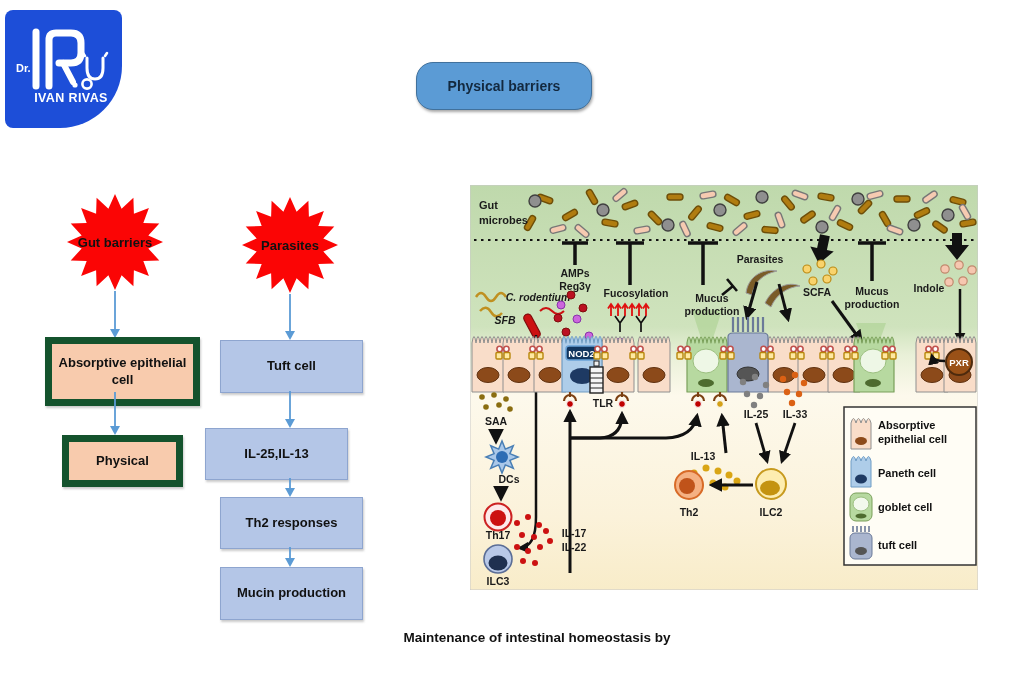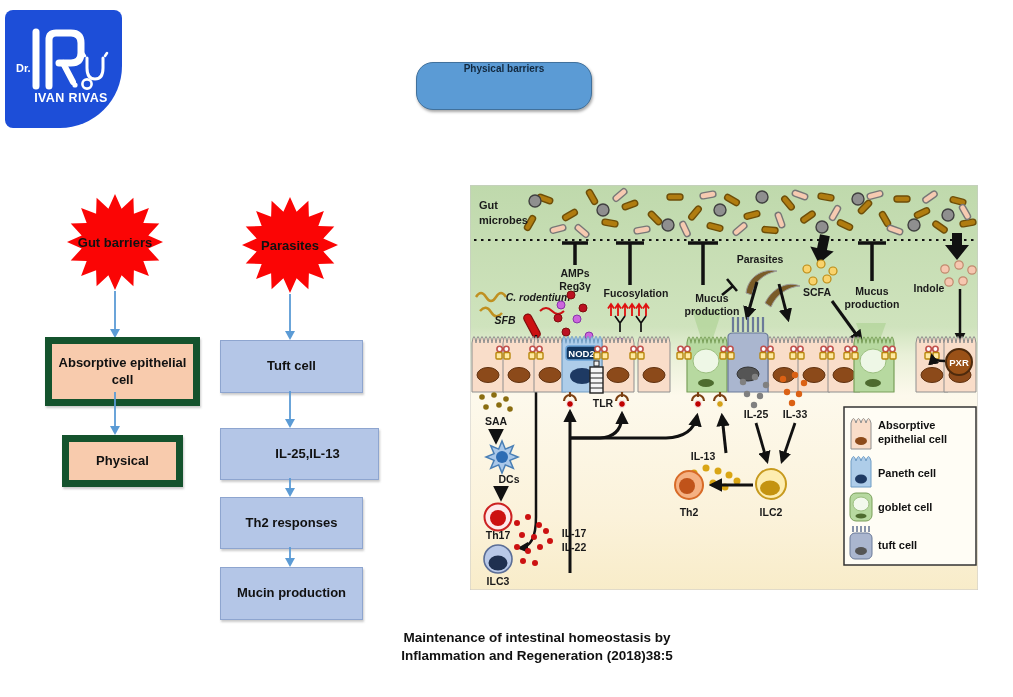--- a/index.html
+++ b/index.html
@@ -5,22 +5,22 @@
   html,body{margin:0;padding:0;}
   body{width:1013px;height:697px;position:relative;background:#ffffff;
        font-family:"Liberation Sans",sans-serif;overflow:hidden;}
 
   
   .logo{position:absolute;left:5px;top:10px;width:117px;height:118px;
         background:#1d4ed8;border-radius:8px 8px 62px 8px;}
   
   .pill{position:absolute;left:416px;top:62px;width:174px;height:46px;
         background:#5b9bd5;border:1px solid #41719c;border-radius:17px;
-        display:flex;justify-content:center;
-        font-weight:bold;font-size:10px;color:#13293f;
+        display:flex;align-items:center;justify-content:center;
+        font-weight:bold;font-size:14px;color:#13293f;
         box-shadow:1px 2px 3px rgba(0,0,0,.35);}
 
   
   .burst{position:absolute;width:100px;height:100px;background:#fb0505;
          display:flex;align-items:center;justify-content:center;text-align:center;
          font-weight:bold;font-size:13px;color:#111;
          filter:drop-shadow(1px 2px 2px rgba(110,110,110,.55));
          clip-path:polygon(50% 2%,56.6% 16.7%,68.4% 5.7%,68.9% 21.7%,83.9% 16.1%,78.3% 31.1%,94.3% 31.6%,83.3% 43.4%,98% 50%,83.3% 56.6%,94.3% 68.4%,78.3% 68.9%,83.9% 83.9%,68.9% 78.3%,68.4% 94.3%,56.6% 83.3%,50% 98%,43.4% 83.3%,31.6% 94.3%,31.1% 78.3%,16.1% 83.9%,21.7% 68.9%,5.7% 68.4%,16.7% 56.6%,2% 50%,16.7% 43.4%,5.7% 31.6%,21.7% 31.1%,16.1% 16.1%,31.1% 21.7%,31.6% 5.7%,43.4% 16.7%);}
   .burst span{width:92%;}
 
@@ -92,21 +92,21 @@
   <line x1="7" y1="0" x2="7" y2="38" stroke="#5b9bd5" stroke-width="1.8"></line>
     <polygon points="2,37 12,37 7,46" fill="#5b9bd5"></polygon>
 </svg>
 <div class="fbox blue" style="left:220px;top:340px;width:141px;height:51px;">
   <span>Tuft cell</span>
 </div>
 <svg class="va" style="left:283px;top:391px;" width="14" height="37">
   <line x1="7" y1="0" x2="7" y2="29" stroke="#5b9bd5" stroke-width="1.8"></line>
     <polygon points="2,28 12,28 7,37" fill="#5b9bd5"></polygon>
 </svg>
-<div class="fbox blue" style="left:220px;top:428px;width:141px;height:50px;padding-left:16px;">
+<div class="fbox blue" style="left:205px;top:428px;width:141px;height:50px;">
   <span>IL-25,IL-13</span>
 </div>
 <svg class="va" style="left:283px;top:478px;" width="14" height="19">
   <line x1="7" y1="0" x2="7" y2="11" stroke="#5b9bd5" stroke-width="1.8"></line>
     <polygon points="2,10 12,10 7,19" fill="#5b9bd5"></polygon>
 </svg>
 <div class="fbox blue" style="left:220px;top:497px;width:141px;height:50px;">
   <span>Th2 responses</span>
 </div>
 <svg class="va" style="left:283px;top:547px;" width="14" height="20">
@@ -496,14 +496,13 @@
       <rect x="380" y="348" width="22" height="26" rx="5" fill="#aab6cf" stroke="#6b7a99"></rect>
       <path d="M383 347 v-6 M387 347 v-6 M391 347 v-6 M395 347 v-6 M399 347 v-6" stroke="#6b7a99" stroke-width="1.6"></path>
       <ellipse cx="391" cy="366" rx="6" ry="4" fill="#555"></ellipse>
     </g>
     <text class="lg" x="408" y="364">tuft cell</text>
   </g>
 </svg>
 
 <div class="caption">
   <div>Maintenance of intestinal homeostasis by</div>
-  <div>Inflammation and Regeneration (2018)38:5</div>
 </div>
 
 </body></html>

